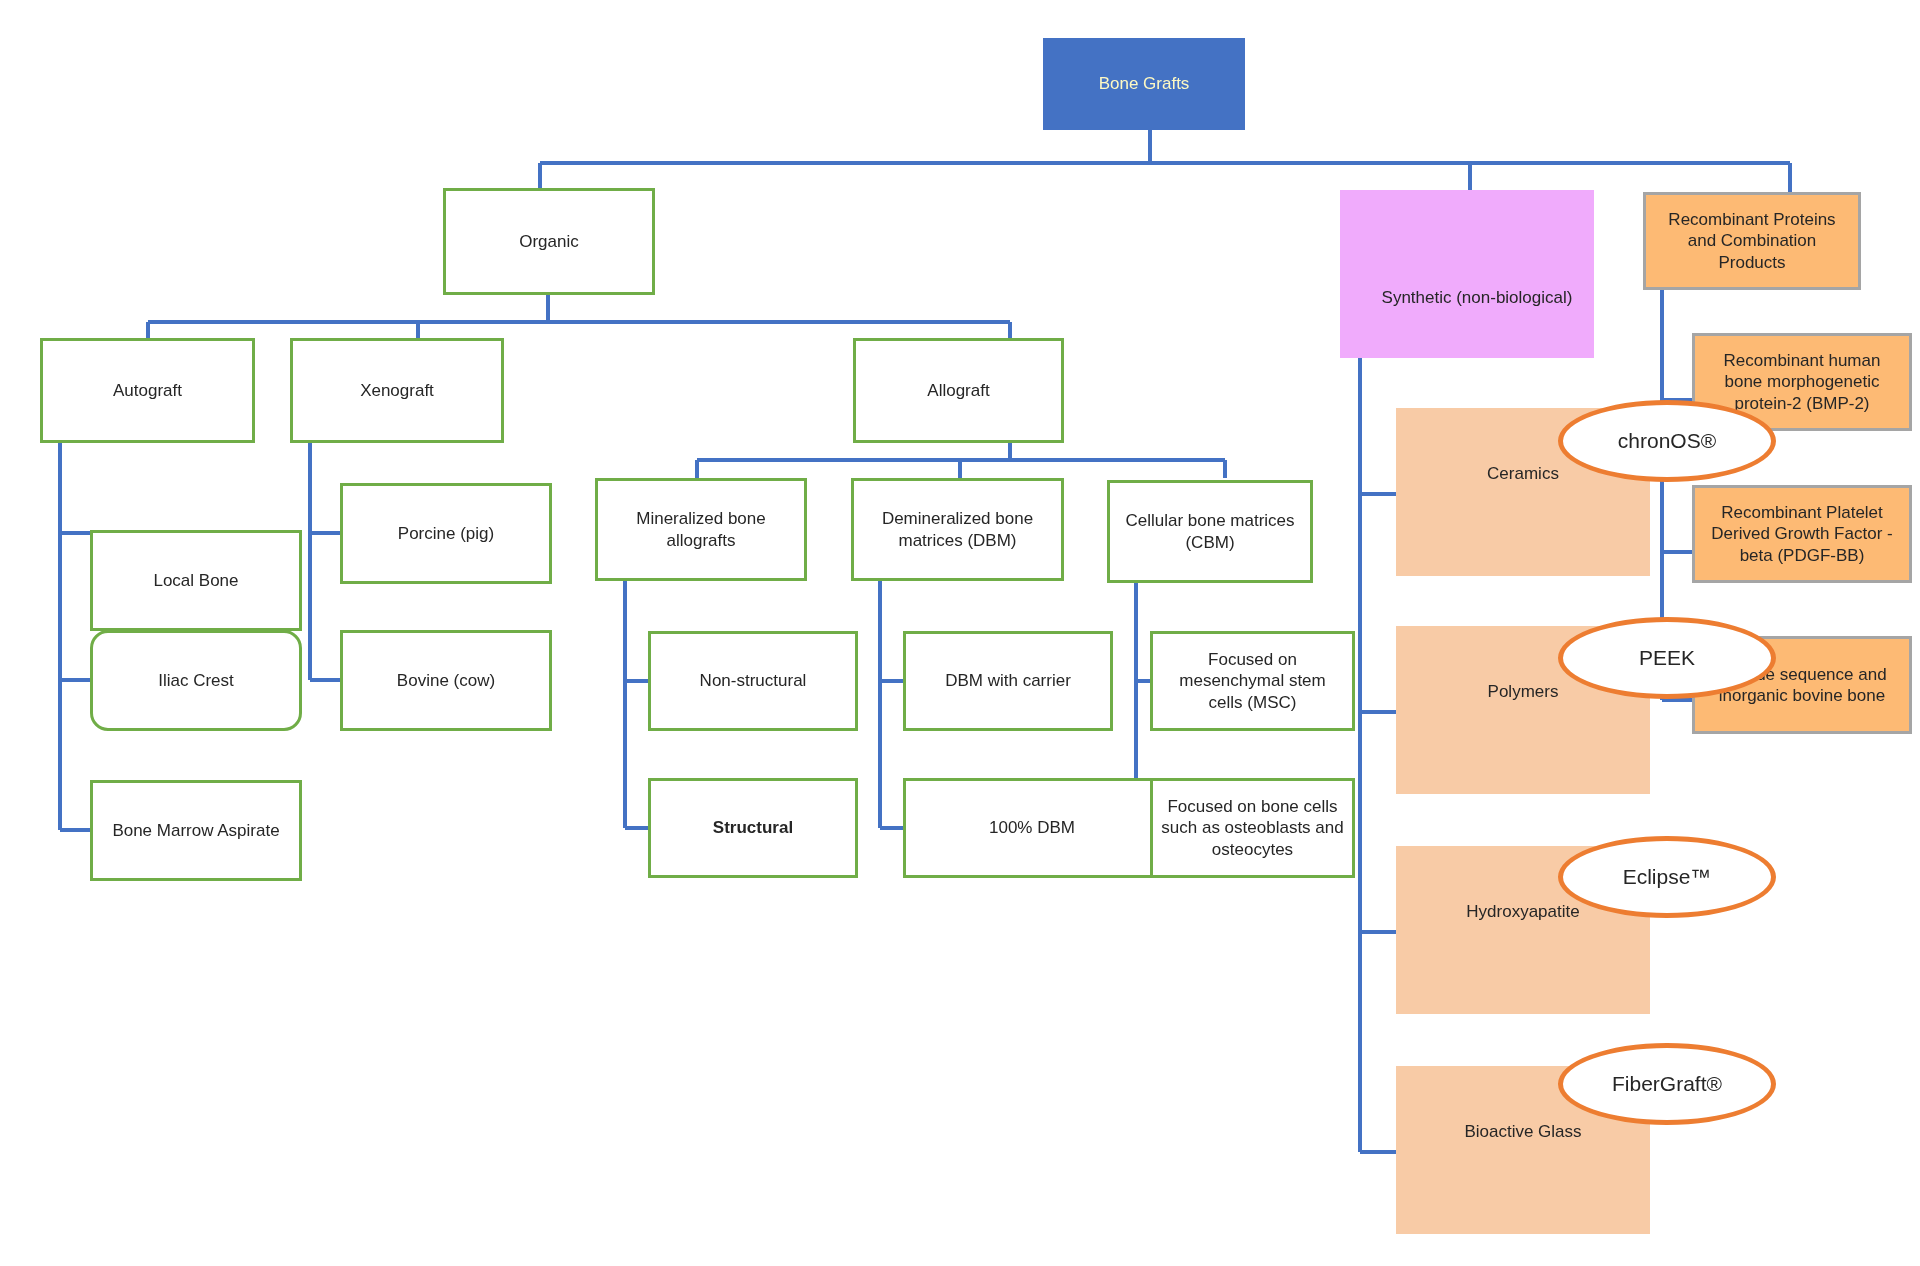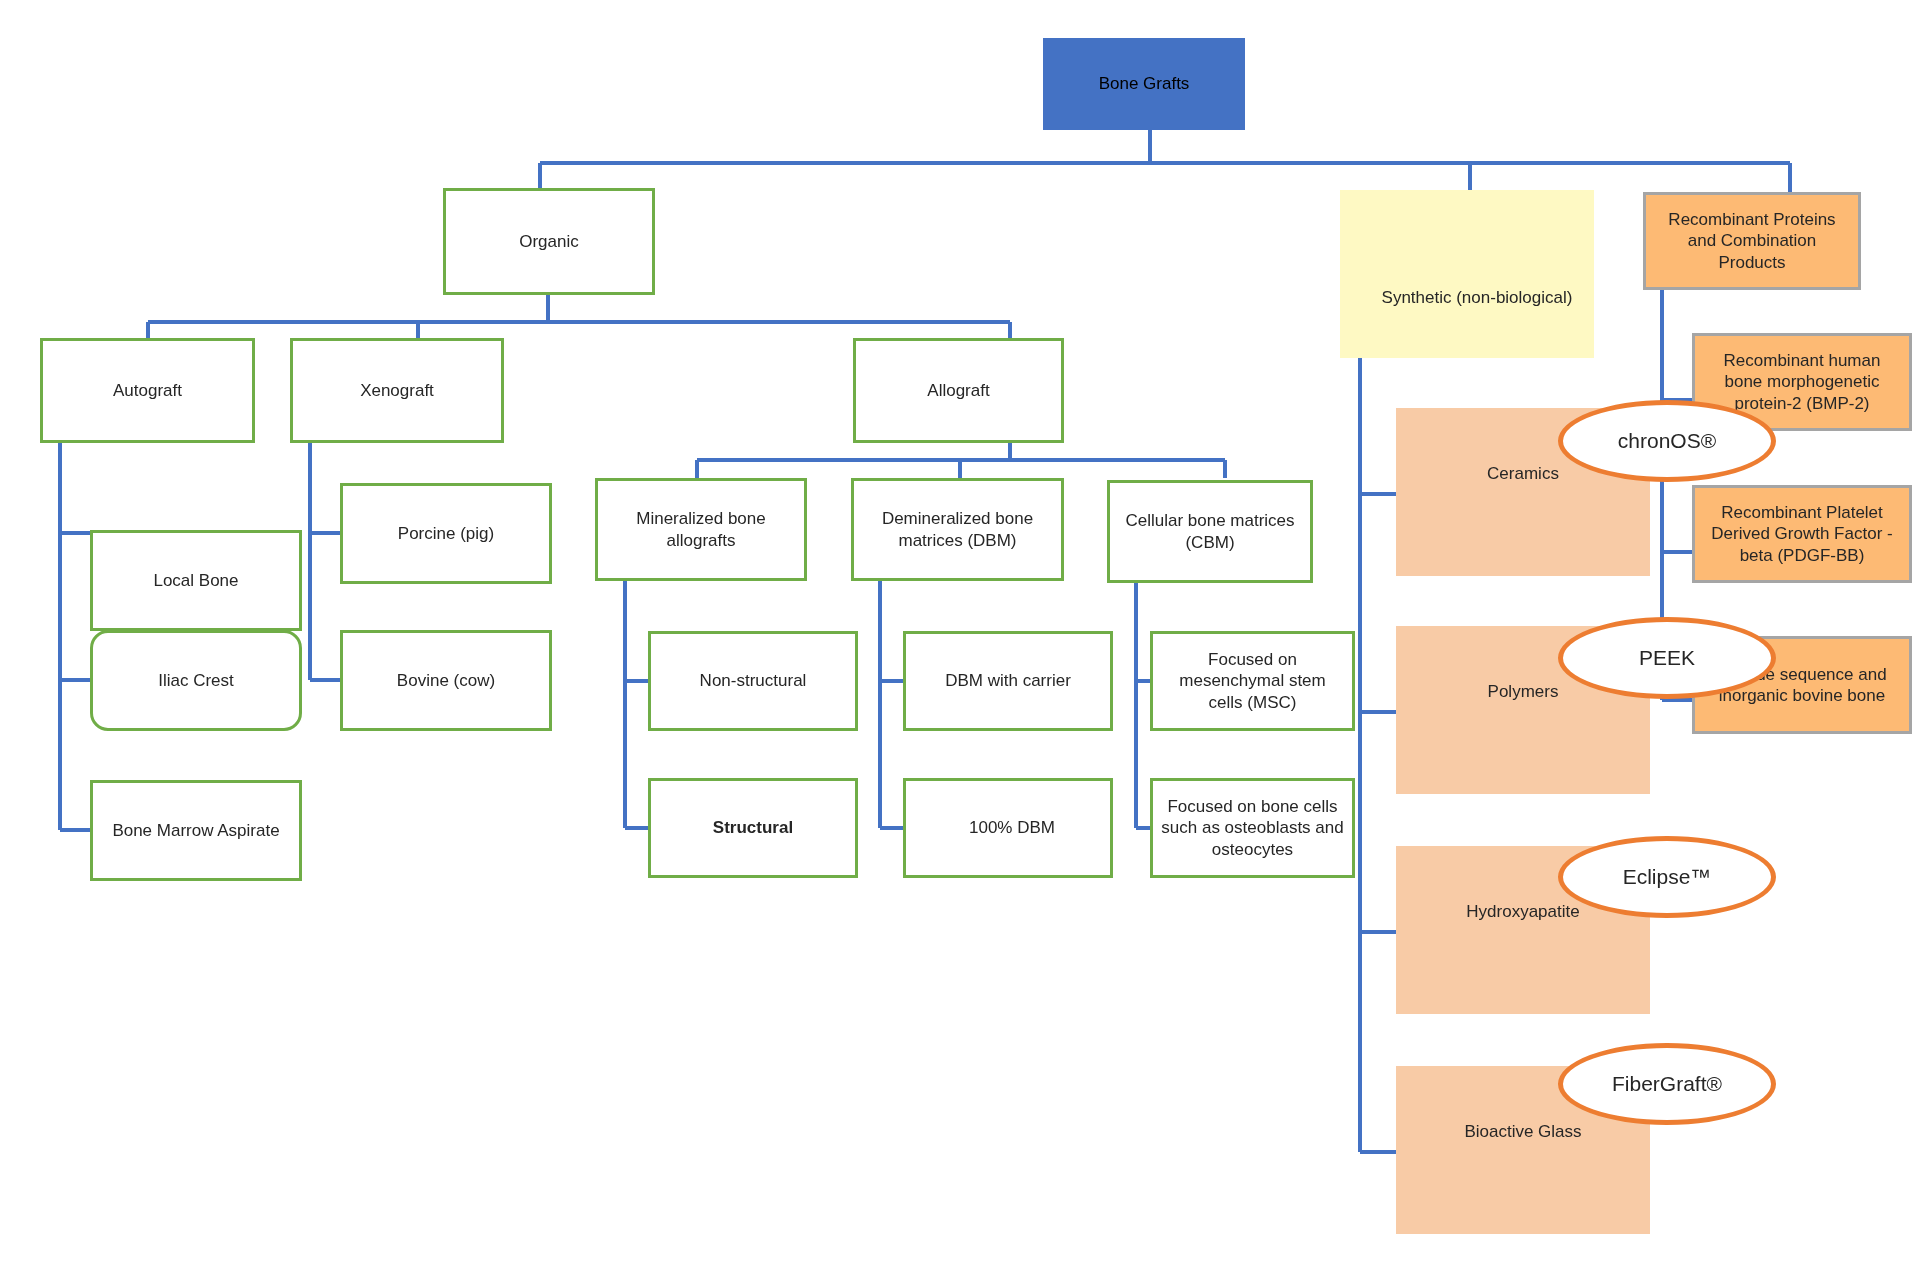--- a/index.html
+++ b/index.html
@@ -5,22 +5,22 @@
   html,body{margin:0;padding:0;background:#ffffff;}
   body{font-family:"Liberation Sans","DejaVu Sans",sans-serif;}
   #stage{position:relative;width:1920px;height:1266px;overflow:hidden;background:#fff;}
   #connectors{position:absolute;left:0;top:0;width:1920px;height:1266px;}
 
   .node{position:absolute;box-sizing:border-box;display:flex;align-items:center;
         justify-content:center;text-align:center;color:#262626;line-height:1.25;
         font-size:17px;padding:4px 8px;z-index:5;}
   .node.green{border:3px solid #70AD47;background:#ffffff;}
   .node.grey{border:3px solid #A5A5A5;background:#fdba74;}
-  .node.blue{background:#4472C4;border:1px solid #4472C4;color:#000000;}
-  .node.orange{background:#fef9c3;border:none;color:#262626;padding-left:28px;}
+  .node.blue{background:#4472C4;border:1px solid #4472C4;color:#fef9c3;}
+  .node.orange{background:#f0abfc;border:none;color:#262626;padding-left:28px;}
   .node.peach{background:#F8CBA6;border:none;color:#262626;}
   .node.orange .txt{display:block;width:100%;}
   .node.peach  .txt{display:block;width:100%;}
 
   .ellipse{position:absolute;box-sizing:border-box;border:5px solid #ED7D31;
            border-radius:50%;background:#ffffff;display:flex;align-items:center;
            justify-content:center;text-align:center;color:#262626;font-size:21px;
            z-index:30;}
 </style>
 </head>
@@ -135,21 +135,21 @@
   <div class="node green" style="left:648px;top:631px;width:210px;height:100px;">
     <span class="txt">Non-structural</span>
   </div>
   <div class="node green" style="left:648px;top:778px;width:210px;height:100px;font-weight:bold;">
     <span class="txt">Structural</span>
   </div>
 
   <div class="node green" style="left:903px;top:631px;width:210px;height:100px;">
     <span class="txt">DBM with carrier</span>
   </div>
-  <div class="node green" style="left:903px;top:778px;width:210px;height:100px;padding-left:16px;">
+  <div class="node green" style="left:903px;top:778px;width:250px;height:100px;padding-left:16px;">
     <span class="txt">100% DBM</span>
   </div>
 
   <div class="node green" style="left:1150px;top:631px;width:205px;height:100px;">
     <span class="txt">Focused on mesenchymal stem cells (MSC)</span>
   </div>
   <div class="node green" style="left:1150px;top:778px;width:205px;height:100px;">
     <span class="txt">Focused on bone cells such as osteoblasts and osteocytes</span>
   </div>
 

